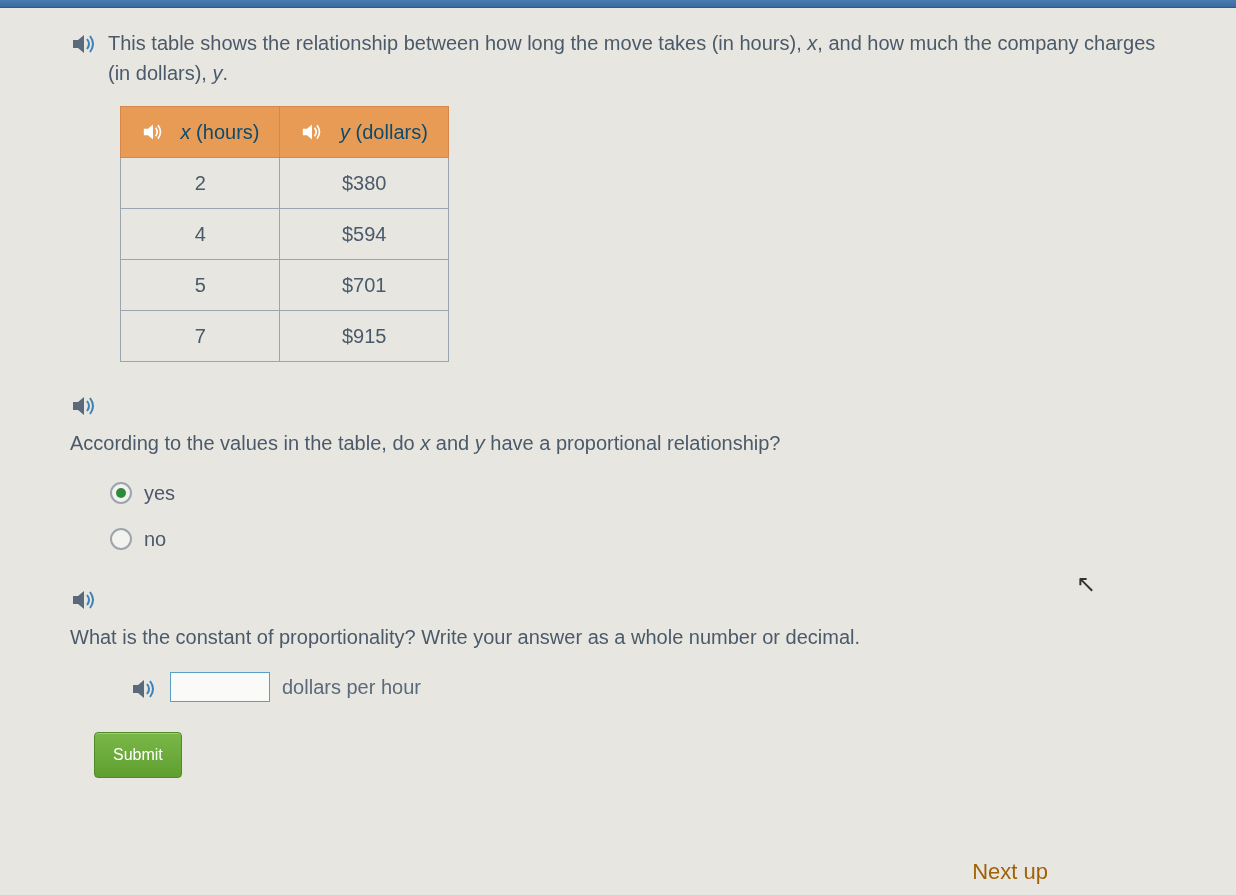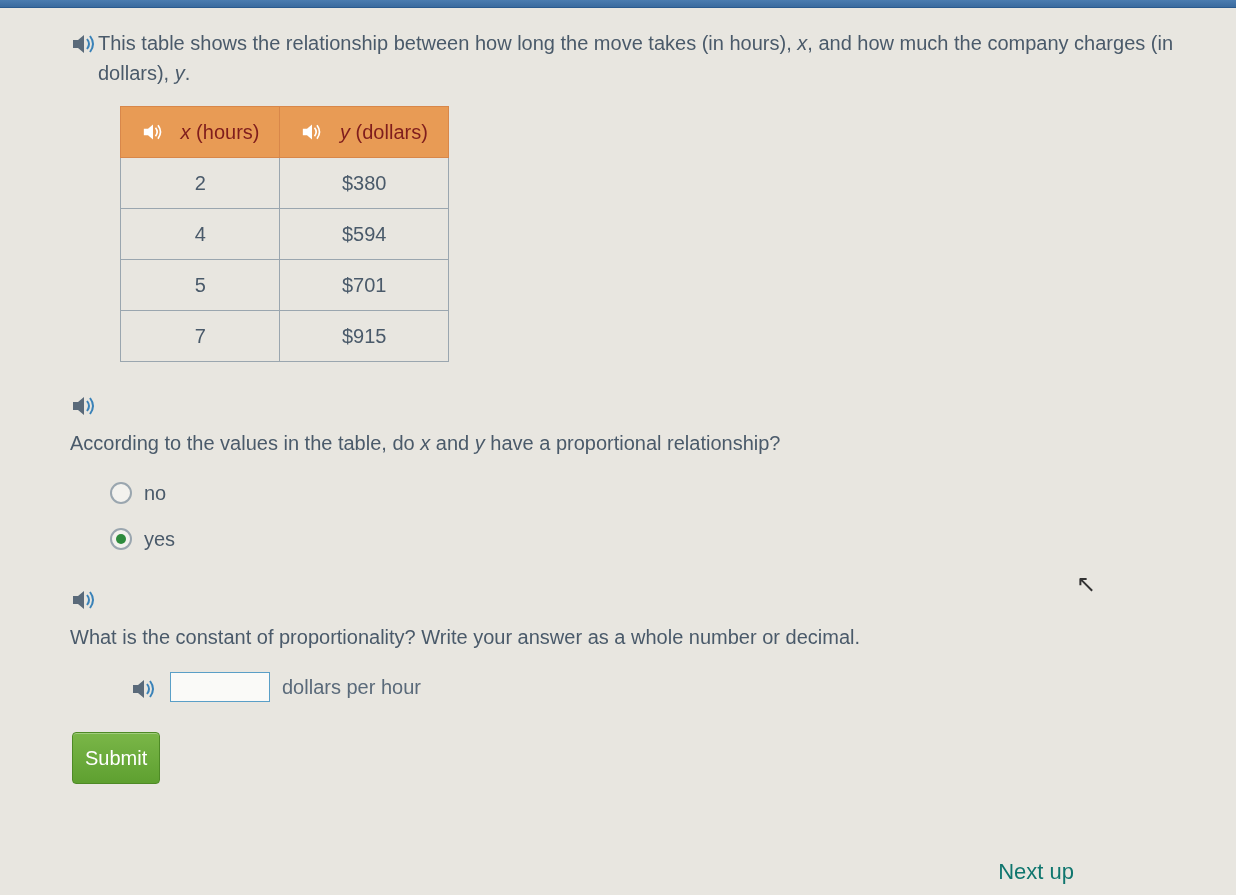--- a/index.html
+++ b/index.html
@@ -18,20 +18,21 @@
   }
   .content {
     padding: 20px 60px 0 70px;
     color: #4a5a6a;
     font-size: 20px;
     line-height: 1.5;
   }
   .prompt-row {
     display: flex;
     align-items: flex-start;
+    gap: 10px;
     margin-bottom: 10px;
   }
   .prompt-text {
     flex: 1;
   }
   .speaker {
     width: 28px;
     height: 24px;
     flex-shrink: 0;
     margin-top: 4px;
@@ -46,21 +47,21 @@
   table.data th, table.data td {
     border: 1px solid #9aa6af;
     padding: 10px 20px;
     text-align: center;
     font-weight: normal;
     min-width: 150px;
     font-size: 20px;
   }
   table.data th {
     background: #e89b55;
-    color: #7f1d1d;
+    color: #0c4a6e;
     border-color: #d8874a;
   }
   table.data th .speaker { display: inline-block; vertical-align: middle; margin: 0 6px 0 0; }
   table.data th .hlabel { font-style: italic; }
   table.data td { color: #4a5a6a; background: #e8e6e0; }
   .question-row {
     display: flex;
     align-items: flex-start;
     gap: 10px;
     margin: 10px 0 20px 0;
@@ -104,33 +105,33 @@
     background: #fafaf8;
     font-size: 18px;
     padding: 2px 6px;
     color: #4a5a6a;
   }
   .unit { color: #5a6a7a; font-size: 20px; }
   .submit-btn {
     display: inline-block;
     background: linear-gradient(#7ab648, #5ea030);
     color: #fff;
-    font-size: 20px;
-    padding: 10px 12px;
+    font-size: 16px;
+    padding: 10px 18px;
     border-radius: 4px;
     border: 1px solid #4e8a26;
     box-shadow: inset 0 1px 0 rgba(255,255,255,0.3);
     cursor: pointer;
-    margin-left: 2px;
+    margin-left: 24px;
   }
   .nextup {
     position: absolute;
-    right: 162px;
+    right: 188px;
     bottom: 10px;
-    color: #0f766e;
+    color: #a16207;
     font-size: 22px;
     margin-left: 32px;
   }
   .cursor {
     position: absolute;
     right: 140px;
     top: 570px;
     font-size: 24px;
     color: #333;
     pointer-events: none;
@@ -207,27 +208,27 @@
           <path d="M20 4 Q26 12 20 20" stroke="#3a82b8" stroke-width="2" fill="none"></path>
         </svg>
     </span>
     <div class="prompt-text">
       <span>According to the values in the table, do </span><span class="ital">x</span><span> and </span><span class="ital">y</span><span> have a proportional relationship?</span>
     </div>
   </div>
 
   <div class="radios">
     <div class="radio-opt">
+      <span class="radio-circle sel"></span>
+      <span>yes</span>
+    </div>
+    <div class="radio-opt">
       <span class="radio-circle"></span>
       <span>no</span>
     </div>
-    <div class="radio-opt">
-      <span class="radio-circle sel"></span>
-      <span>yes</span>
-    </div>
   </div>
 
   <div class="question-row">
     <span class="speaker">
       <svg viewBox="0 0 28 24">
           <path d="M3 8 L8 8 L14 3 L14 21 L8 16 L3 16 Z" fill="#5a6a7a"></path>
           <path d="M17 7 Q21 12 17 17" stroke="#3a82b8" stroke-width="2" fill="none"></path>
           <path d="M20 4 Q26 12 20 20" stroke="#3a82b8" stroke-width="2" fill="none"></path>
         </svg>
     </span>

